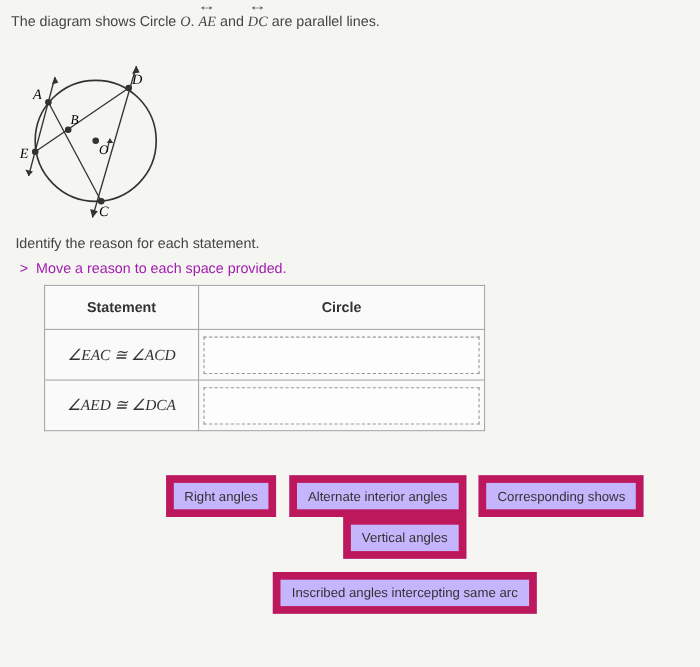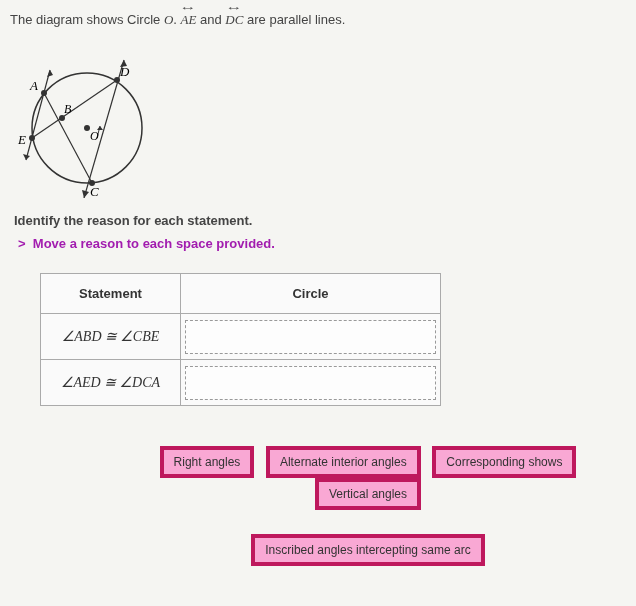--- a/index.html
+++ b/index.html
@@ -37,29 +37,28 @@
       font-size: 11px;
     }
     .diagram {
       margin-left: 2px;
       margin-bottom: 12px;
     }
     .instructions {
       font-size: 13px;
       color: #444;
       margin-left: 4px;
-      font-weight: bold;
     }
     .instructions .move {
       margin-top: 8px;
       padding-left: 4px;
       color: #a21caf;
     }
     .table-wrap {
-      margin-top: 22px;
+      margin-top: 8px;
       margin-left: 30px;
     }
     table {
       border-collapse: collapse;
     }
     th, td {
       border: 1px solid #aaa;
       padding: 0;
       vertical-align: middle;
       text-align: center;
@@ -83,25 +82,25 @@
       border: 1px dashed #999;
       height: 34px;
       background: #fdfdfd;
       width: 100%;
     }
     .answer-bank {
       margin-top: 40px;
       text-align: center;
       padding-left: 100px;
     }
-    .row2 { margin-top: 24px; }
+    .row2 { margin-top: 12px; }
     .chip {
       display: inline-block;
-      border: 4px solid #be185d;
-      background: #f9a8d4;
+      border: 7px solid #be185d;
+      background: #c4b5fd;
       padding: 5px 10px;
       font-size: 12px;
       margin: 0 4px;
       cursor: move;
     }
   </style>
 </head>
 <body>
 
 <div class="intro">
@@ -155,21 +154,21 @@
 </div>
 
 <div class="table-wrap">
   <table>
     <tbody>
         <tr>
       <th class="stmt-col">Statement</th>
       <th class="reason-col">Circle</th>
     </tr>
     <tr>
-      <td class="stmt">∠ABD ≅ ∠CBE</td>
+      <td class="stmt">∠EAC ≅ ∠ACD</td>
       <td class="reason-cell">
         <div class="drop-target"></div>
       </td>
     </tr>
     <tr>
       <td class="stmt">∠AED ≅ ∠DCA</td>
       <td class="reason-cell">
         <div class="drop-target"></div>
       </td>
     </tr>

